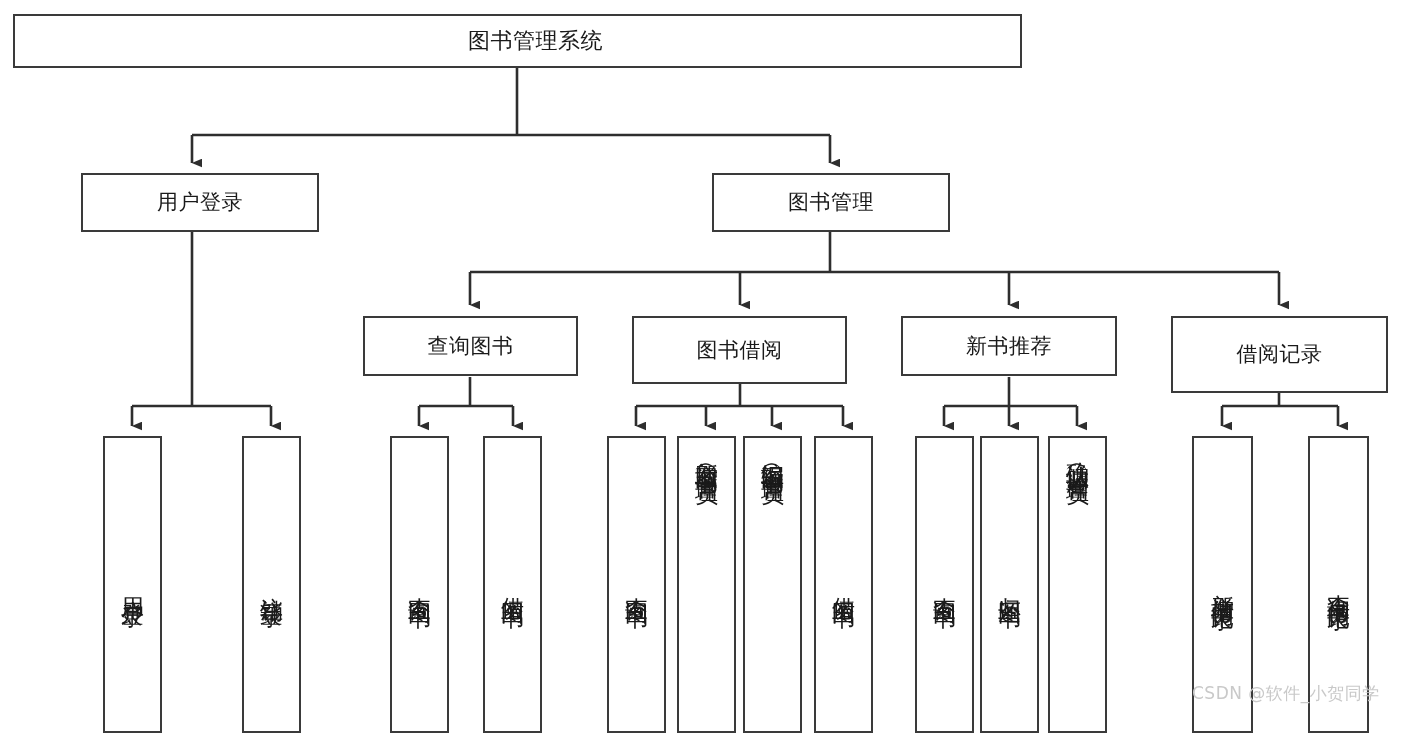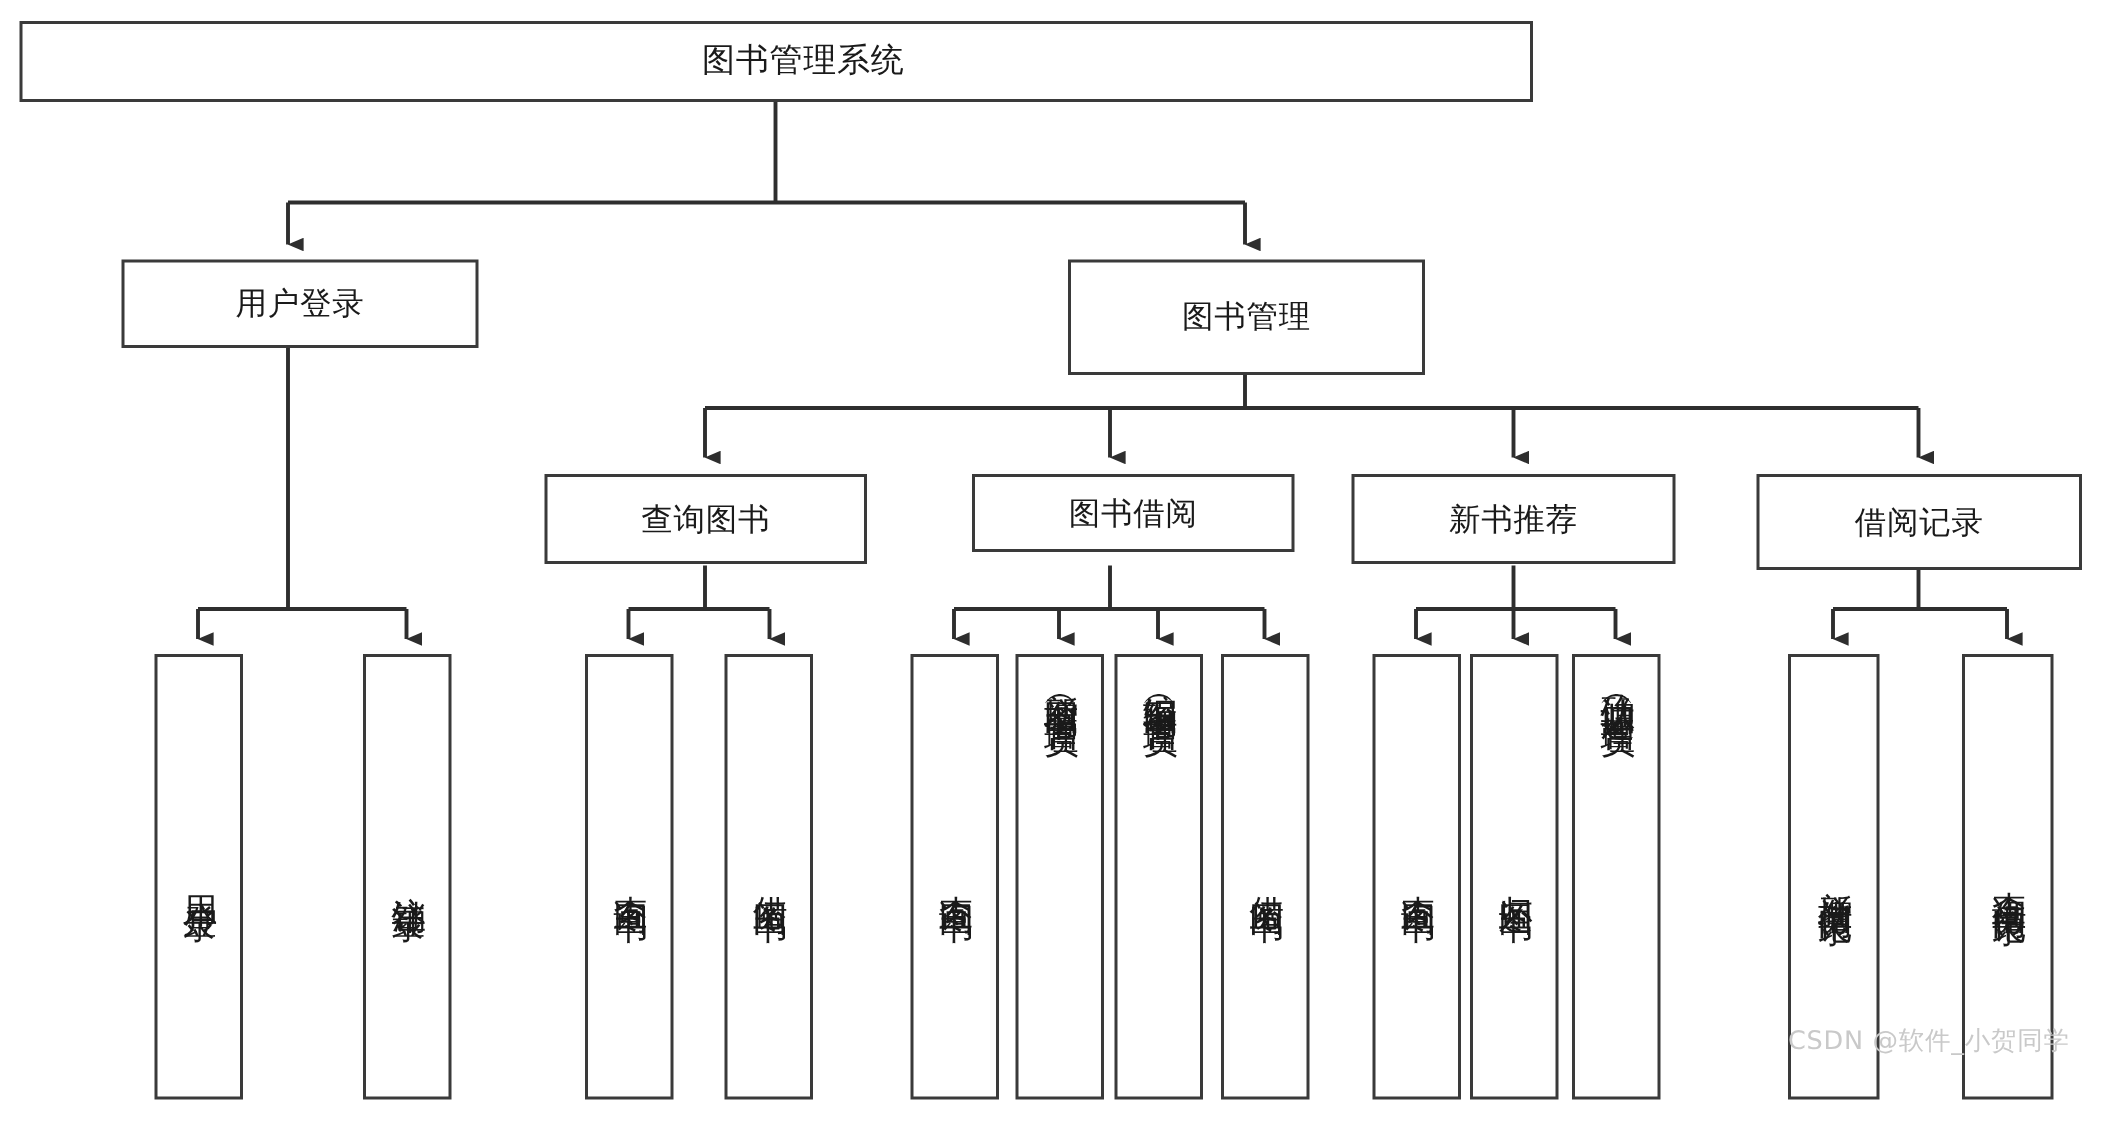--- a/index.html
+++ b/index.html
@@ -151,37 +151,37 @@
   </svg>
 
   <div class="node horiz root" style="left:13px; top:14px; width:1009px; height:54px;">
     <span class="node-label">图书管理系统</span>
   </div>
 
   <div class="node horiz" style="left:81px; top:173px; width:238px; height:59px;">
     <span class="node-label">用户登录</span>
   </div>
 
-  <div class="node horiz" style="left:712px; top:173px; width:238px; height:77px;">
+  <div class="node horiz" style="left:712px; top:173px; width:238px; height:59px;">
     <span class="node-label">图书管理</span>
   </div>
 
   <div class="node horiz" style="left:363px; top:316px; width:215px; height:60px;">
     <span class="node-label">查询图书</span>
   </div>
 
-  <div class="node horiz" style="left:632px; top:316px; width:215px; height:52px;margin-left:16px;">
+  <div class="node horiz" style="left:632px; top:316px; width:215px; height:68px;">
     <span class="node-label">图书借阅</span>
   </div>
 
   <div class="node horiz" style="left:901px; top:316px; width:216px; height:60px;">
     <span class="node-label">新书推荐</span>
   </div>
 
-  <div class="node horiz" style="left:1171px; top:316px; width:217px; height:64px;">
+  <div class="node horiz" style="left:1171px; top:316px; width:217px; height:77px;">
     <span class="node-label">借阅记录</span>
   </div>
 
   <div class="node leaf centered" style="left:103px; top:436px; width:59px; height:297px;">
     <span class="node-label">用户登录</span>
   </div>
 
   <div class="node leaf centered" style="left:242px; top:436px; width:59px; height:297px;">
     <span class="node-label">注销登录</span>
   </div>

